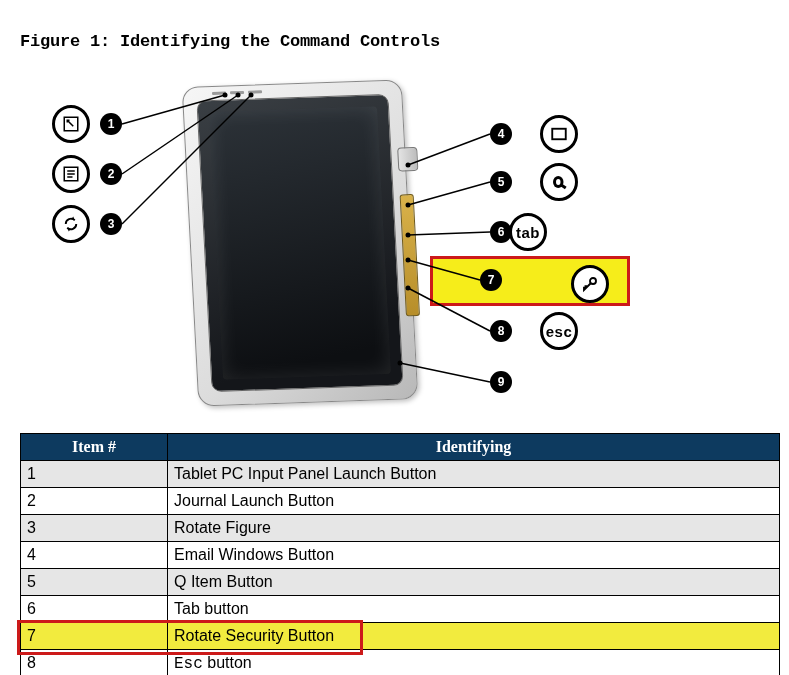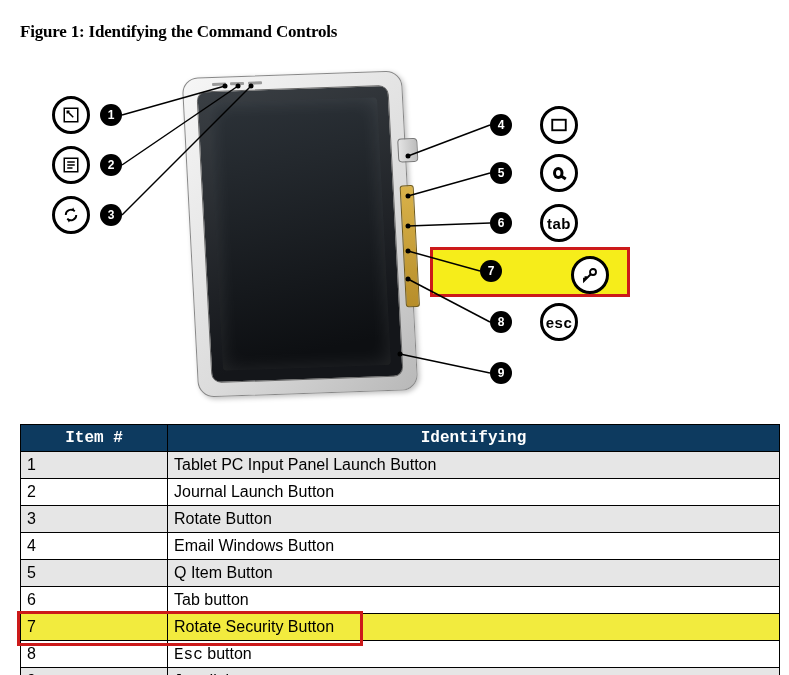--- a/index.html
+++ b/index.html
@@ -5,26 +5,26 @@
   body {
     margin: 0;
     padding: 20px;
     font-family: Arial, Helvetica, sans-serif;
     background: #fff;
     color: #000;
     width: 789px;
     box-sizing: border-box;
   }
   .figure-title {
-    font-family: Liberation Serif, serif;
+    font-family: Liberation Mono, monospace;
     font-weight: bold;
     font-size: 17px;
     font-stretch: condensed;
     letter-spacing: -0.2px;
-    margin: 2px 0 12px 0;
+    margin: 12px 0 12px 0;
   }
   .diagram {
     position: relative;
     width: 620px;
     height: 360px;
     margin-bottom: 10px;
   }
   
   .tablet-group {
     position: absolute;
@@ -146,21 +146,21 @@
   
   table.desc {
     border-collapse: collapse;
     width: 760px;
     margin-top: 10px;
     font-size: 15px;
   }
   table.desc th {
     background: #0d3a5f;
     color: #fff;
-    font-family: Liberation Mono, monospace;
+    font-family: Liberation Serif, serif;
     font-stretch: condensed;
     font-weight: bold;
     padding: 4px 8px;
     border: 1px solid #000;
     font-size: 16px;
   }
   table.desc th.item-col { width: 130px; }
   table.desc td {
     border: 1px solid #000;
     padding: 2px 6px;
@@ -272,21 +272,21 @@
         <rect x="3" y="5" width="18" height="14" fill="none" stroke="#000" stroke-width="2.5"></rect>
       </svg>
   </div>
   <div class="icon-circle" style="left:520px; top:100px;">
     <svg viewBox="0 0 24 24">
         <ellipse cx="11" cy="12" rx="7" ry="8" fill="#000"></ellipse>
         <path d="M15 16 L21 20" stroke="#000" stroke-width="4"></path>
         <ellipse cx="11" cy="12" rx="3" ry="4" fill="#fff"></ellipse>
       </svg>
   </div>
-  <div class="icon-circle" style="left:520px; top:150px;">
+  <div class="icon-circle" style="left:489px; top:150px;">
     <span class="icon-label">tab</span>
   </div>
   <div class="icon-circle" style="left:520px; top:249px;">
     <span class="icon-label">esc</span>
   </div>
 
   <svg class="lines" viewBox="0 0 620 360">
     <g stroke="#000" stroke-width="1.5" fill="none">
 
       <line x1="102" y1="61" x2="205" y2="32"></line>
@@ -326,21 +326,21 @@
         <tr>
           <td class="item">1</td>
           <td>Tablet PC Input Panel Launch Button</td>
         </tr>
         <tr>
           <td class="item">2</td>
           <td>Journal Launch Button</td>
         </tr>
         <tr>
           <td class="item">3</td>
-          <td>Rotate Button</td>
+          <td>Rotate Figure</td>
         </tr>
         <tr>
           <td class="item">4</td>
           <td>Email Windows Button</td>
         </tr>
         <tr>
           <td class="item">5</td>
           <td>Q Item Button</td>
         </tr>
         <tr>

